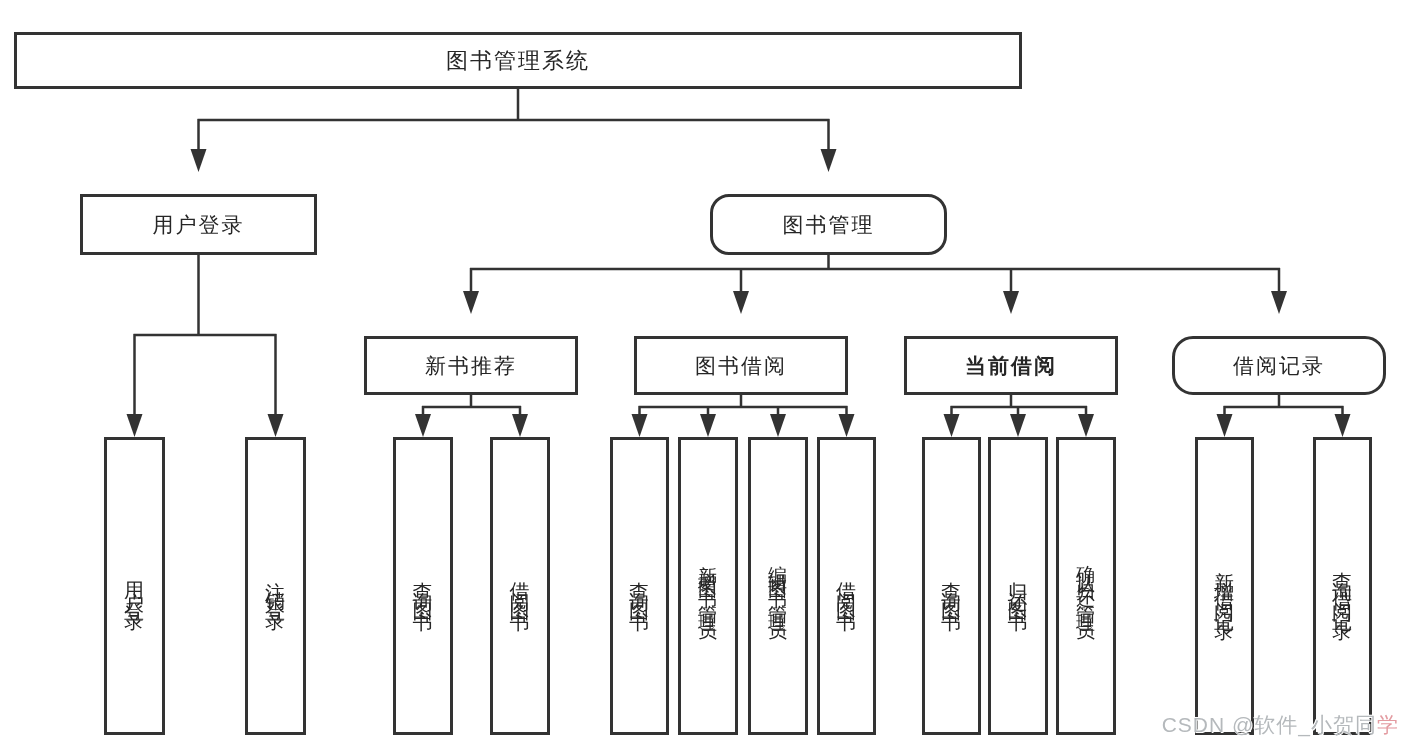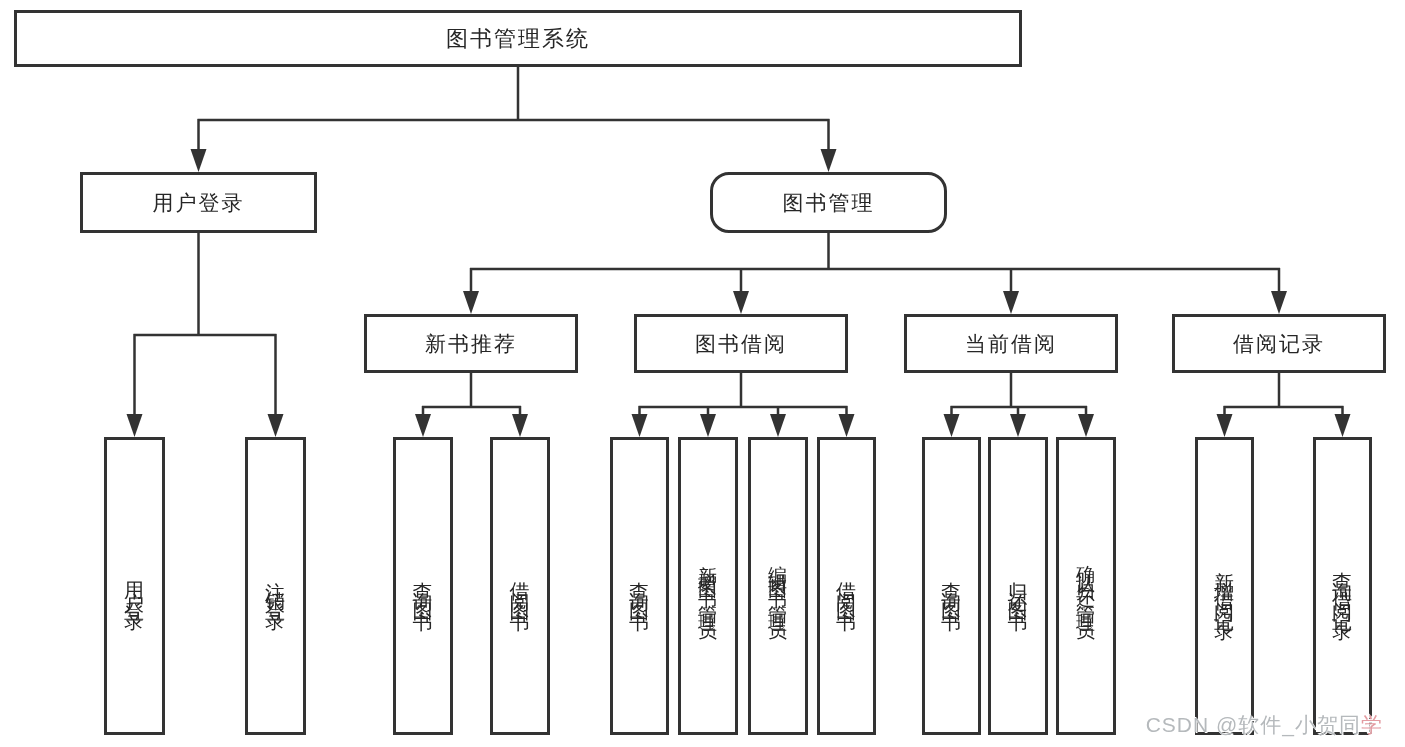--- a/index.html
+++ b/index.html
@@ -12,36 +12,37 @@
   }
   #edges { position:absolute; left:0; top:0; width:1405px; height:747px; }
   .hbox {
     position:absolute;
     box-sizing:border-box;
     background:#ffffff;
     border:3px solid #333333;
     display:flex; align-items:center; justify-content:center;
     font-size:21px; letter-spacing:2px; color:#262626;
     white-space:nowrap;
+    margin-top:22px;
   }
   .vbox {
     position:absolute;
     box-sizing:border-box;
     background:#ffffff;
     border:3px solid #333333;
     top:437px; height:298px;
     display:flex; align-items:center; justify-content:center;
     writing-mode:vertical-rl;
     font-size:20px; letter-spacing:10px; color:#262626;
     line-height:1;
   }
   .vbox.long { letter-spacing:8px; font-size:19px; }
   #watermark {
     position:absolute;
-    right:22px; bottom:8px;
+    right:6px; bottom:8px;
     font-size:21px;
     letter-spacing:1px;
     color:#b5b9bc;
     text-shadow:1px 1px 0 #ffffff, -1px -1px 0 #ffffff;
     z-index:5;
     white-space:nowrap;
   }
   #watermark .accent { color:#e39ba1; }
 </style>
 </head>
@@ -96,22 +97,22 @@
     </g>
   </svg>
 
   <div class="hbox" style="left:14px; top:10px; width:1008px; height:57px; font-size:22px;">图书管理系统</div>
 
   <div class="hbox" style="left:80px; top:172px; width:237px; height:61px;">用户登录</div>
   <div class="hbox" style="left:710px; top:172px; width:237px; height:61px;border-radius:19px;">图书管理</div>
 
   <div class="hbox" style="left:634px; top:314px; width:214px; height:59px;">图书借阅</div>
   <div class="hbox" style="left:364px; top:314px; width:214px; height:59px;">新书推荐</div>
-  <div class="hbox" style="left:904px; top:314px; width:214px; height:59px;">当前借阅</div>
-  <div class="hbox" style="left:1172px; top:314px; width:214px; height:59px;">借阅记录</div>
+  <div class="hbox" style="left:904px; top:314px; width:214px; height:59px;font-weight:bold;">当前借阅</div>
+  <div class="hbox" style="left:1172px; top:314px; width:214px; height:59px;border-radius:21px;">借阅记录</div>
 
   <div class="vbox" style="left:104px; width:61px;">用户登录</div>
   <div class="vbox" style="left:245px; width:61px;">注销登录</div>
 
   <div class="vbox" style="left:393px; width:60px;">查询图书</div>
   <div class="vbox" style="left:490px; width:60px;">借阅图书</div>
 
   <div class="vbox" style="left:610px; width:59px;">查询图书</div>
   <div class="vbox long" style="left:678px; width:60px;">新增图书（管理员）</div>
   <div class="vbox long" style="left:748px; width:60px;">编辑图书（管理员）</div>

